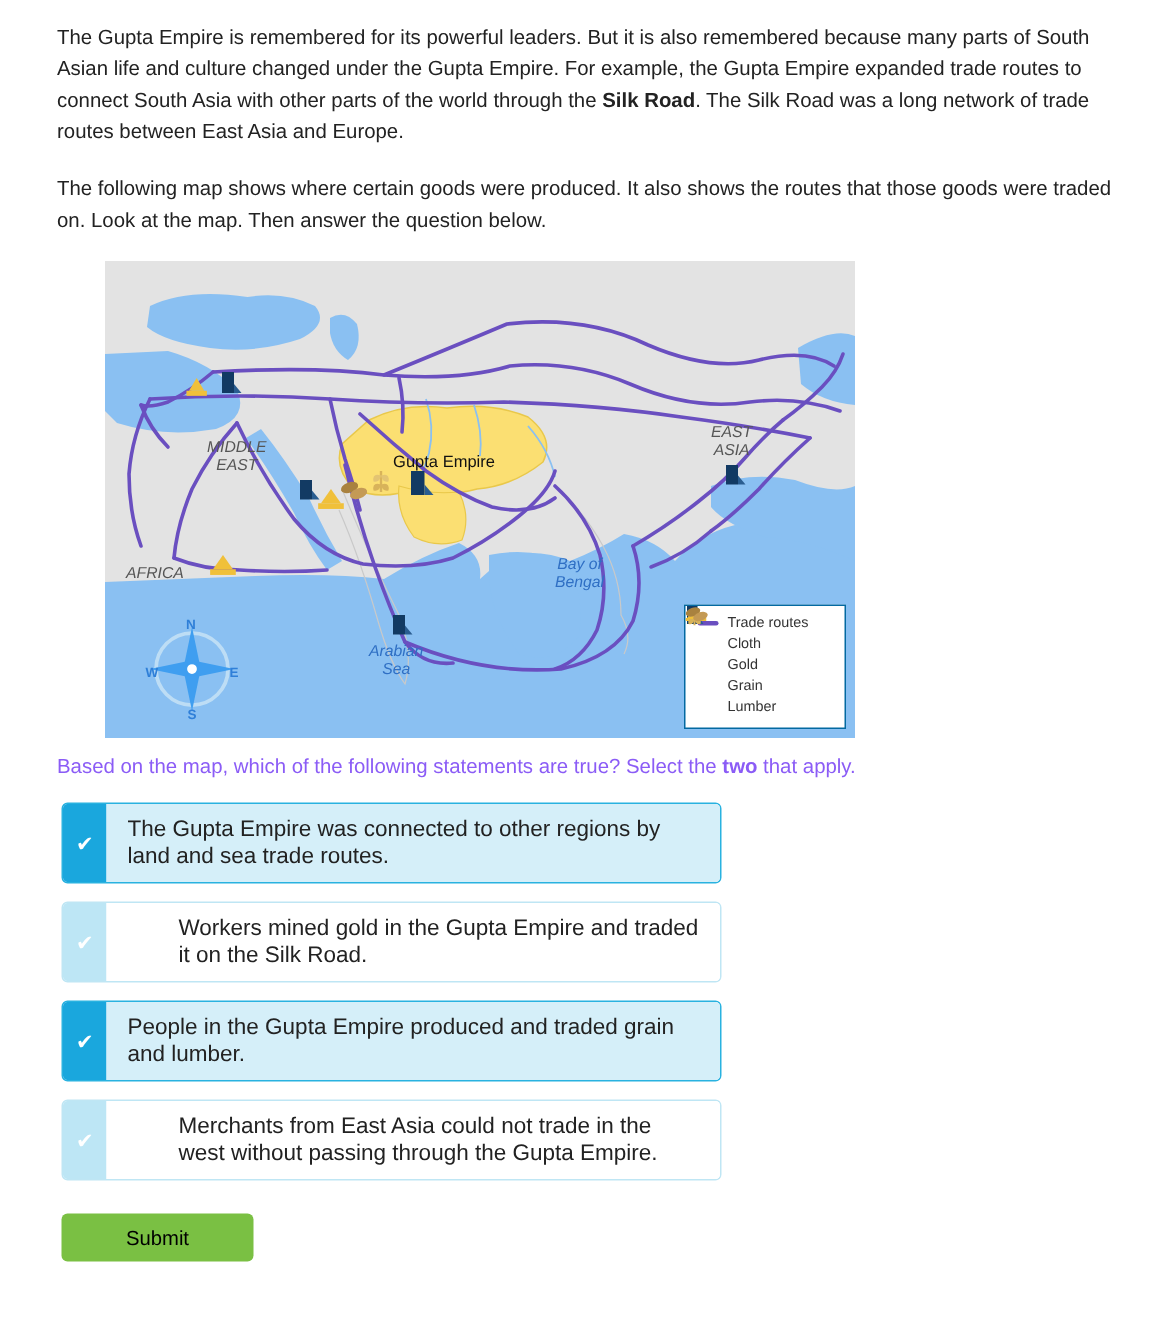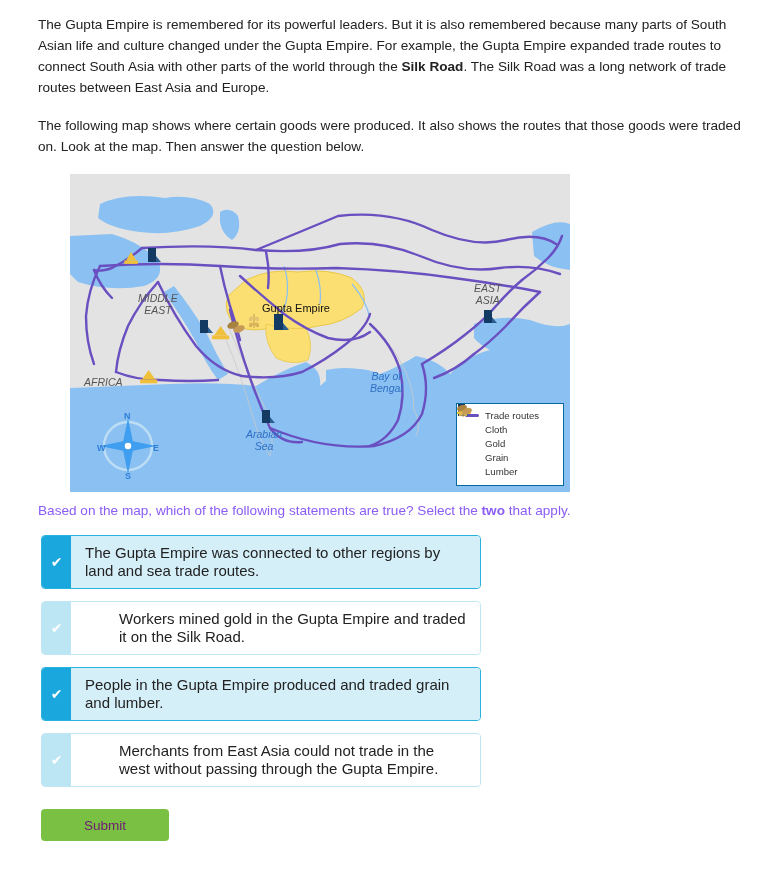--- a/index.html
+++ b/index.html
@@ -168,21 +168,21 @@
   .option.unselected .otext { background: #ffffff; padding-left: 48px; }
 
   .submit {
     margin: 22px 16px 0 3px;
     width: 128px;
     height: 32px;
     background: #7ac game;
     background: #7ac043;
     border: none;
     border-radius: 4px;
-    color: #701a75;
+    color: #000000;
     font-size: 13.5px;
     font-family: "Liberation Sans", sans-serif;
     cursor: pointer;
     display: flex;
     align-items: center;
     justify-content: center;
   }
 </style>
 </head>
 <body>

